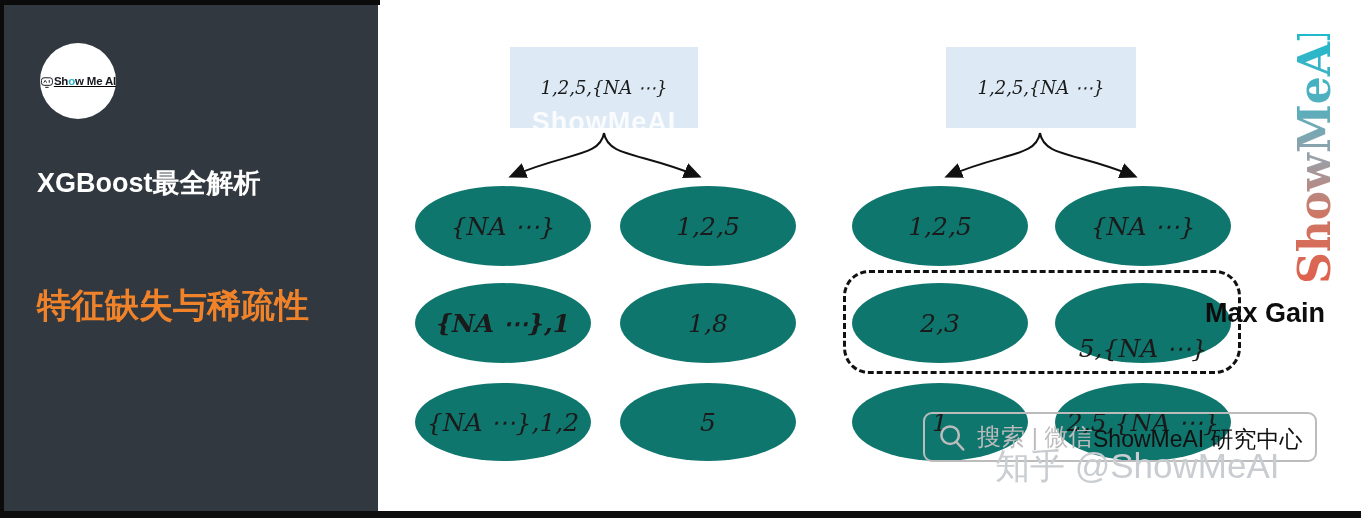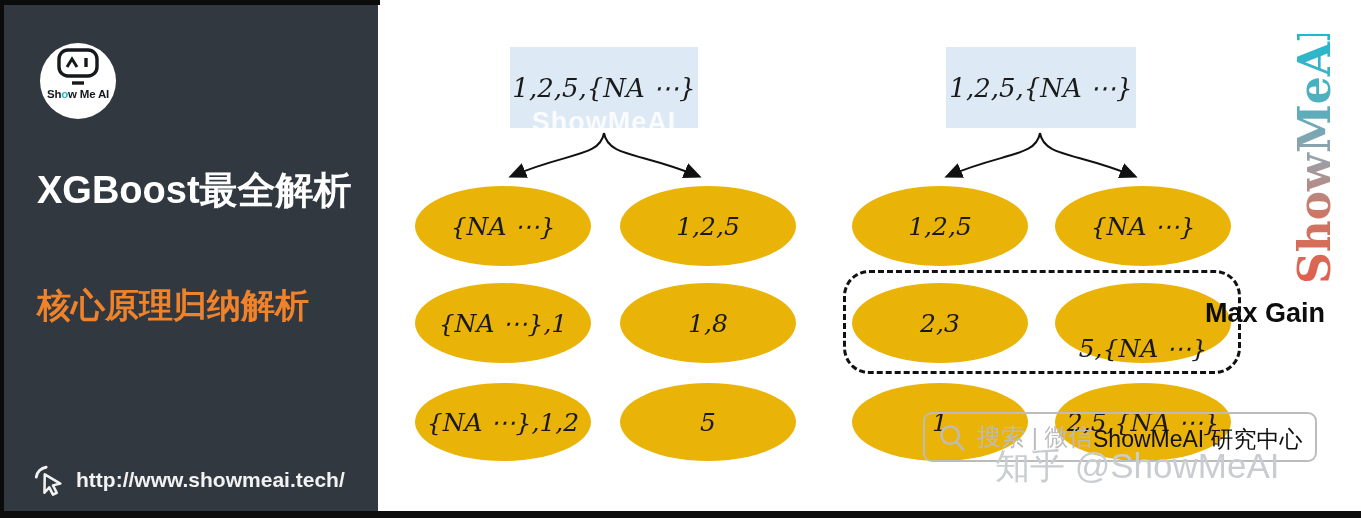--- a/index.html
+++ b/index.html
@@ -17,31 +17,31 @@
   .bar-bottom { position:absolute; left:0; top:511px; width:1361px; height:7px; background:#0e0e0e; }
 
   
   .sidebar {
     position:absolute; left:4px; top:5px; width:374px; height:506px;
     background:#31383f;
   }
   .logo-circle {
     position:absolute; left:36px; top:38px; width:76px; height:76px;
     background:#ffffff; border-radius:50%;
-    display:flex; flex-direction:column; align-items:center; justify-content:flex-start;
+    display:flex; flex-direction:row; align-items:center; justify-content:flex-end;text-decoration:underline;
   }
   .logo-face { margin-top:4px; }
   .brand-line {
     font-size:11.5px; font-weight:bold; color:#15181d;
     letter-spacing:-0.2px; margin-top:-1px; white-space:nowrap;
   }
   .brand-o { color:#27b6c8; font-weight:bold; }
   .sb-title {
     position:absolute; left:33px; top:160px; width:330px;
-    font-size:38px; font-weight:800; color:#ffffff; white-space:nowrap;
+    font-size:27px; font-weight:800; color:#ffffff; white-space:nowrap;
   }
   .sb-sub-orange {
     position:absolute; left:33px; top:278px; width:330px;
     font-size:34px; font-weight:800; color:#f0832a; white-space:nowrap;
   }
   .sb-sub-white {
     position:absolute; left:33px; top:352px; width:330px;
     font-size:32px; font-weight:800; color:#ffffff; white-space:nowrap;
   }
   .sb-url {
@@ -53,28 +53,28 @@
   .arrows { position:absolute; left:0; top:0; width:1361px; height:518px; z-index:1; }
 
   .root-box {
     position:absolute; width:188px; height:81px; background:#dde9f4;
     display:flex; align-items:center; justify-content:center; z-index:2;
   }
   .node-math {
     font-family:"DejaVu Serif", serif; font-style:italic;
     font-size:25px; color:#1a1a1a; white-space:nowrap;
   }
-  .root-box .node-math { font-size:26px; }
+  .root-box .node-math { font-size:18px; }
   .root-wm {
     position:absolute; left:0; right:0; top:60px; text-align:center;
     font-size:27px; font-weight:800; color:rgba(255,255,255,0.82);
     letter-spacing:1px; z-index:3;
   }
   .ellipse {
-    position:absolute; width:176px; height:80px; background:#eab308;
+    position:absolute; width:176px; height:80px; background:#0f766e;
     border-radius:50%; display:flex; align-items:center; justify-content:center;
     z-index:2;
   }
   .dashed-group {
     position:absolute; left:843px; top:270px; width:398px; height:104px;
     border:3px dashed #111111; border-radius:26px; z-index:3;
   }
   .max-gain {
     position:absolute; left:1205px; top:289px; font-size:27px; font-weight:800;
     color:#0d0d0d; z-index:4; white-space:nowrap;margin-top:9px;
@@ -116,28 +116,21 @@
   <div class="logo-circle">
     <svg class="logo-face" viewBox="0 0 48 42" width="48" height="42">
       <rect x="5" y="3" width="38" height="26" rx="9" fill="none" stroke="#15181d" stroke-width="3.4"></rect>
       <path d="M13 20 L18 12 L23 20" fill="none" stroke="#15181d" stroke-width="3"></path>
       <line x1="32" y1="11" x2="32" y2="20" stroke="#15181d" stroke-width="3.4"></line>
       <line x1="18" y1="36" x2="30" y2="36" stroke="#15181d" stroke-width="3.4"></line>
     </svg>
     <div class="brand-line"><span>Sh</span><span class="brand-o">o</span><span>w Me AI</span></div>
   </div>
   <div class="sb-title">XGBoost最全解析</div>
-  <div class="sb-sub-orange">核心原理归纳解析</div>
-  <div class="sb-url">
-    <svg viewBox="0 0 24 24" width="34" height="34">
-      <path d="M3 10 A8 8 0 0 1 10 3" fill="none" stroke="#f2f2f2" stroke-width="2" stroke-linecap="round"></path>
-      <path d="M9 8 L20 14.5 L14.8 15.8 L17.5 21 L14.8 22.3 L12.2 17.2 L8.8 21 Z" fill="none" stroke="#f2f2f2" stroke-width="1.8" stroke-linejoin="round"></path>
-    </svg>
-    <span class="sb-url-text">http://www.showmeai.tech/</span>
-  </div>
+  <div class="sb-sub-orange">特征缺失与稀疏性</div>
 </div>
 
 <svg class="arrows" width="1361" height="518">
   <defs>
     <marker id="ah" markerWidth="9" markerHeight="8" refX="7" refY="4" orient="auto">
       <path d="M0,0 L9,4 L0,8 Z" fill="#111"></path>
     </marker>
   </defs>
   <path d="M604,133 C600,157 568,152 512,176" fill="none" stroke="#111" stroke-width="2" marker-end="url(#ah)"></path>
   <path d="M604,133 C608,157 640,152 698,176" fill="none" stroke="#111" stroke-width="2" marker-end="url(#ah)"></path>
@@ -148,21 +141,21 @@
 <div class="root-box" style="left:510px; top:47px;">
   <span class="node-math">1,2,5,{NA ⋯}</span>
   <span class="root-wm">ShowMeAI</span>
 </div>
 <div class="ellipse" style="left:415px; top:186px;">
     <span class="node-math">{NA ⋯}</span>
   </div>
 <div class="ellipse" style="left:620px; top:186px;">
     <span class="node-math">1,2,5</span>
   </div>
-<div class="ellipse" style="left:415px; top:283px;">
+<div class="ellipse" style="left:415px; top:283px;font-weight:bold;">
     <span class="node-math">{NA ⋯},1</span>
   </div>
 <div class="ellipse" style="left:620px; top:283px;">
     <span class="node-math">1,8</span>
   </div>
 <div class="ellipse" style="left:415px; top:383px; height:78px;">
     <span class="node-math">{NA ⋯},1,2</span>
   </div>
 <div class="ellipse" style="left:620px; top:383px; height:78px;">
     <span class="node-math">5</span>

